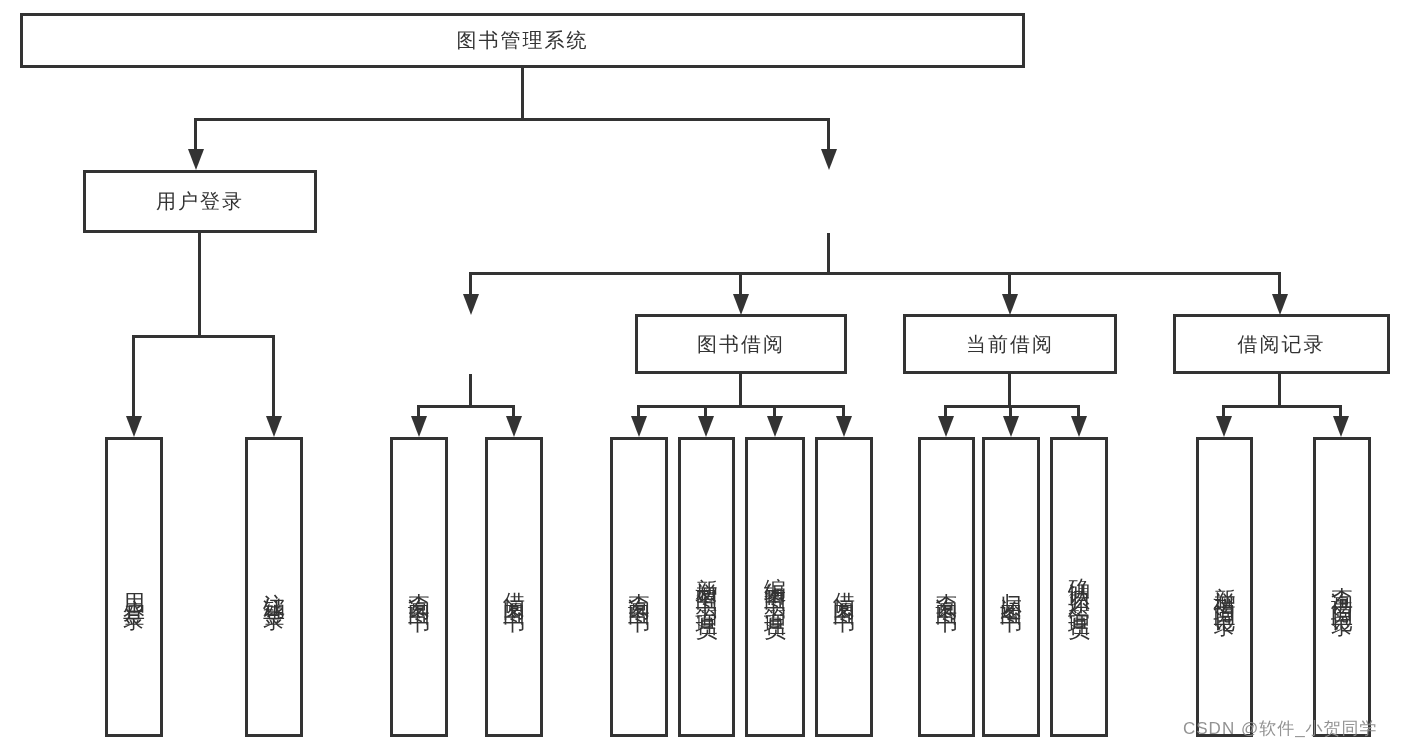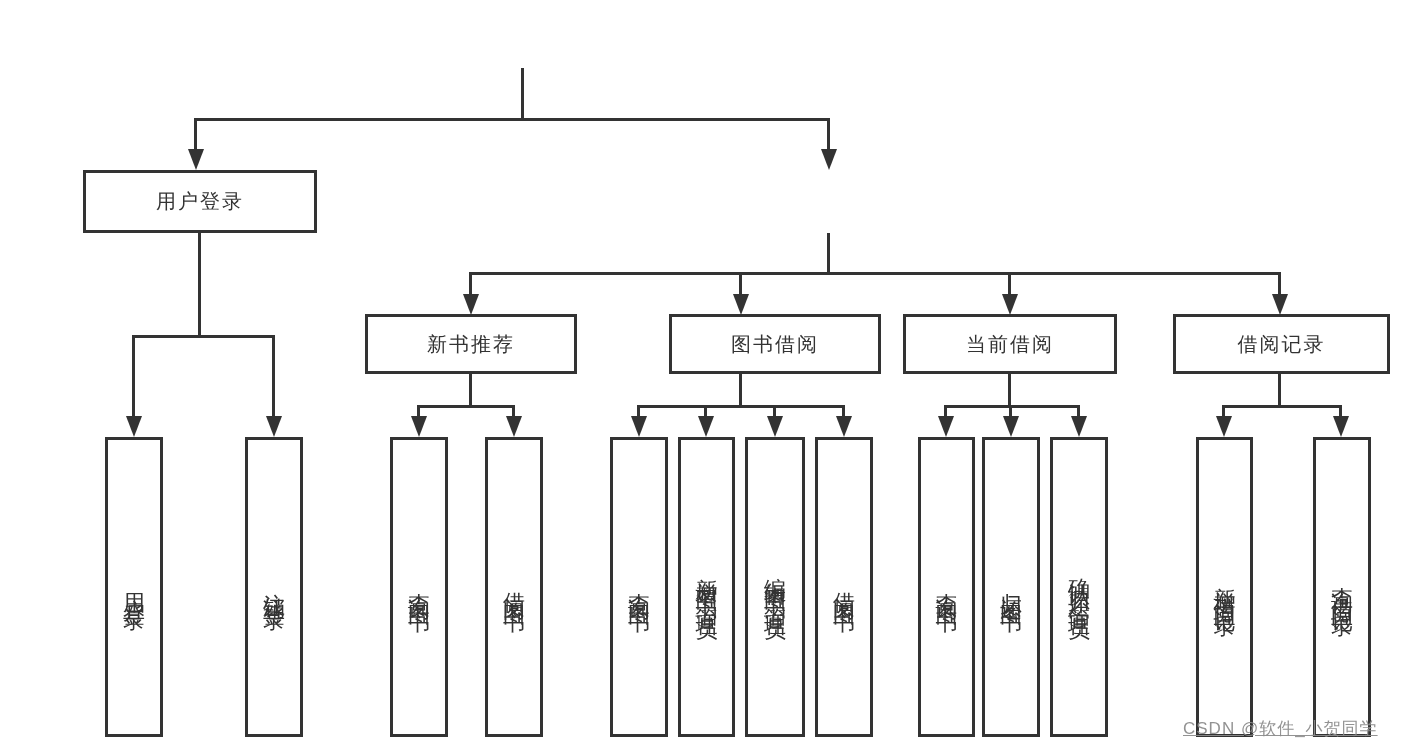--- a/index.html
+++ b/index.html
@@ -23,37 +23,37 @@
   }
   .vl { position:absolute; width:3px; background:#333333; }
   .hl { position:absolute; height:3px; background:#333333; }
   .ar {
     position:absolute; width:0; height:0;
     border-left:8px solid transparent; border-right:8px solid transparent;
     border-top:21px solid #333333;
   }
   #watermark {
     position:absolute; left:1183px; top:717px; z-index:10;
-    font-size:17px; color:rgba(140,140,140,0.95); letter-spacing:1px; white-space:nowrap;text-decoration:underline;
+    font-size:17px; color:rgba(140,140,140,0.95); letter-spacing:1px; white-space:nowrap;
   }
 </style>
 </head>
 <body>
 
 <div id="canvas">
 
+  <div class="hbox" style="left:20px;top:13px;width:1005px;height:55px">
+    <span>图书管理系统</span>
+  </div>
 
   <div class="hbox" style="left:83px;top:170px;width:234px;height:63px">
     <span>用户登录</span>
   </div>
 
-  <div class="hbox" style="left:365px;top:314px;width:212px;height:60px">
-    <span>新书推荐</span>
-  </div>
-  <div class="hbox" style="left:669px;top:314px;width:212px;height:60px">
+  <div class="hbox" style="left:635px;top:314px;width:212px;height:60px">
     <span>图书借阅</span>
   </div>
   <div class="hbox" style="left:1173px;top:314px;width:217px;height:60px">
     <span>借阅记录</span>
   </div>
   <div class="hbox" style="left:903px;top:314px;width:214px;height:60px">
     <span>当前借阅</span>
   </div>
 
   <div class="leaf" style="left:105px;width:58px">

